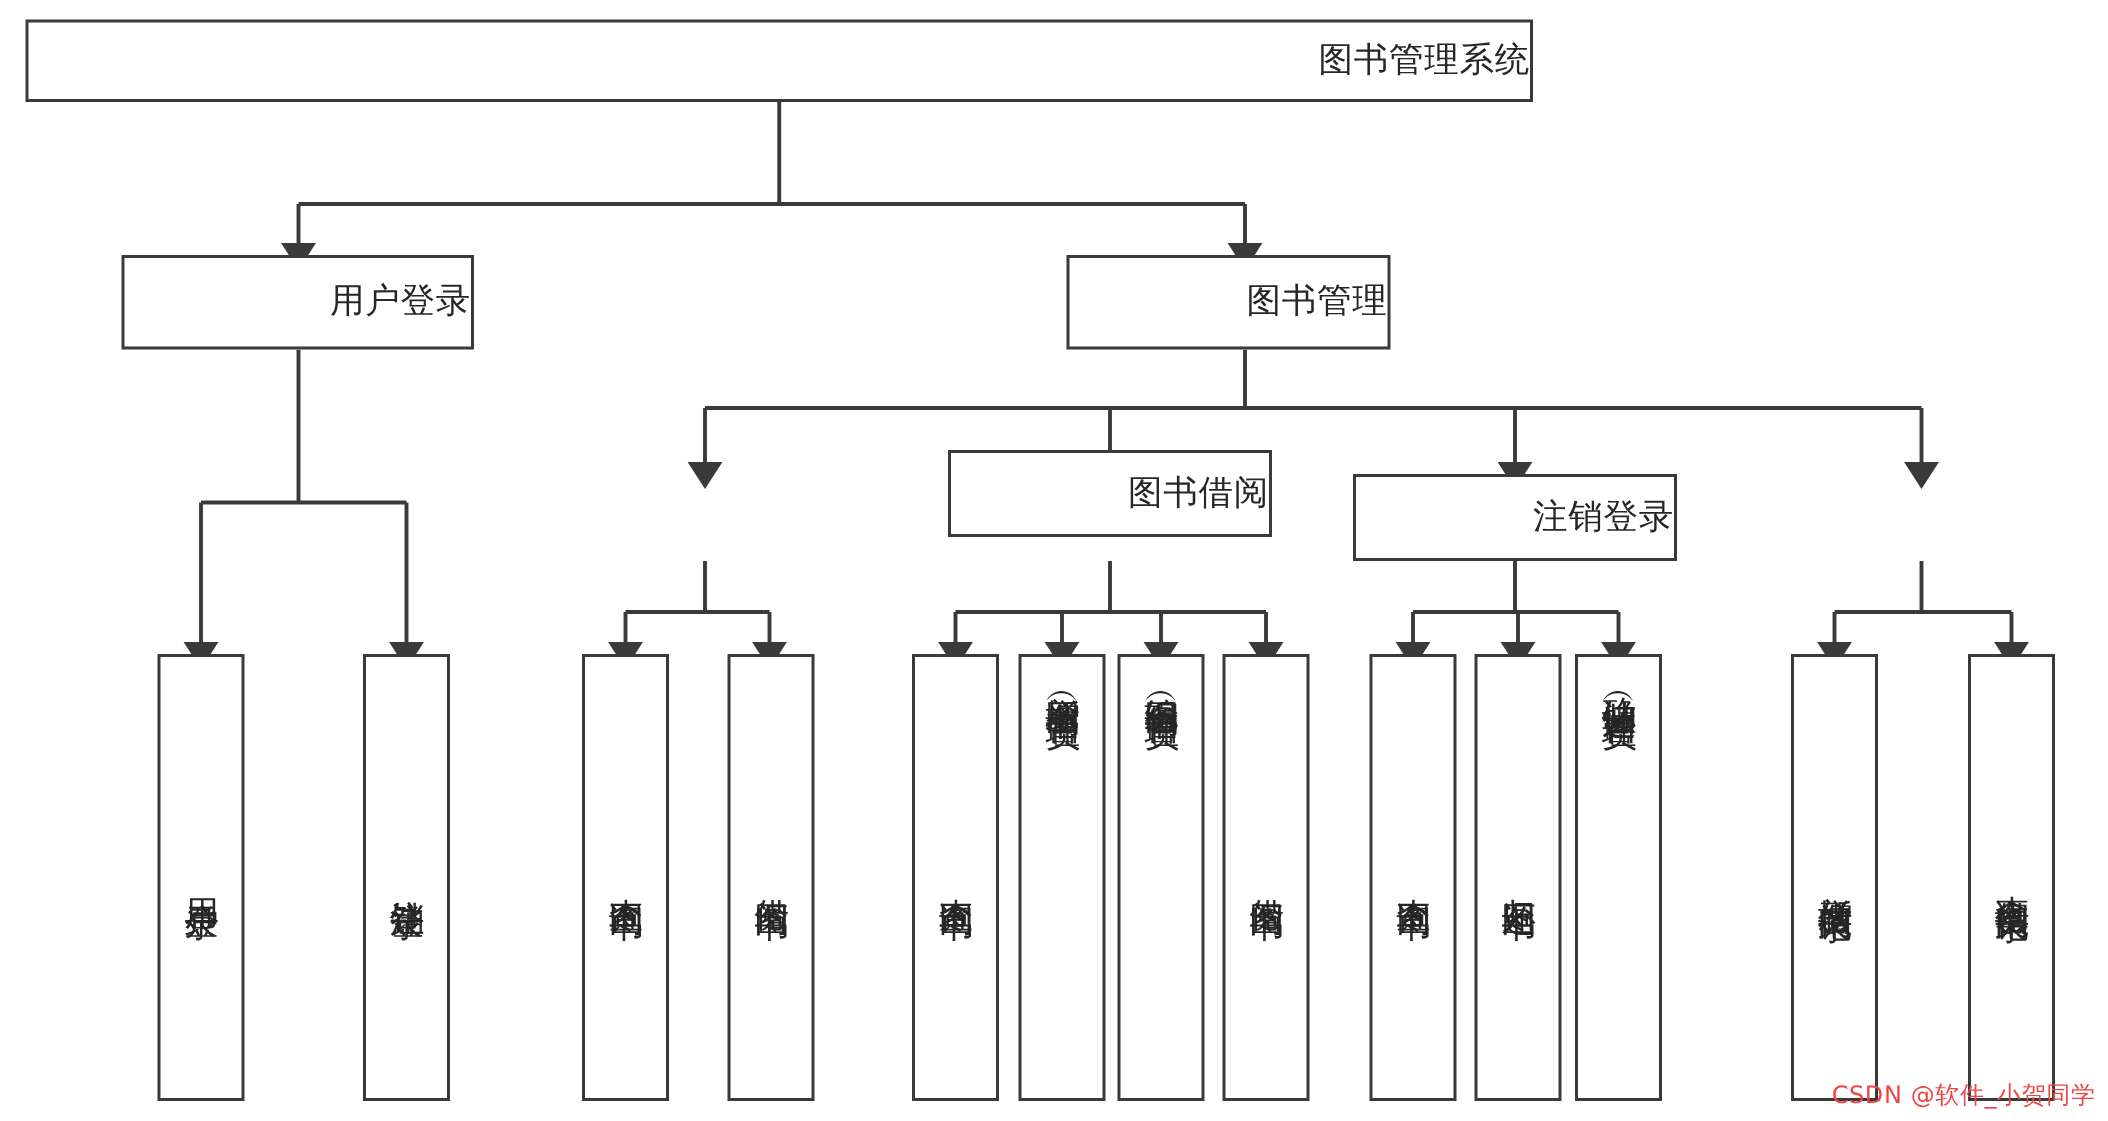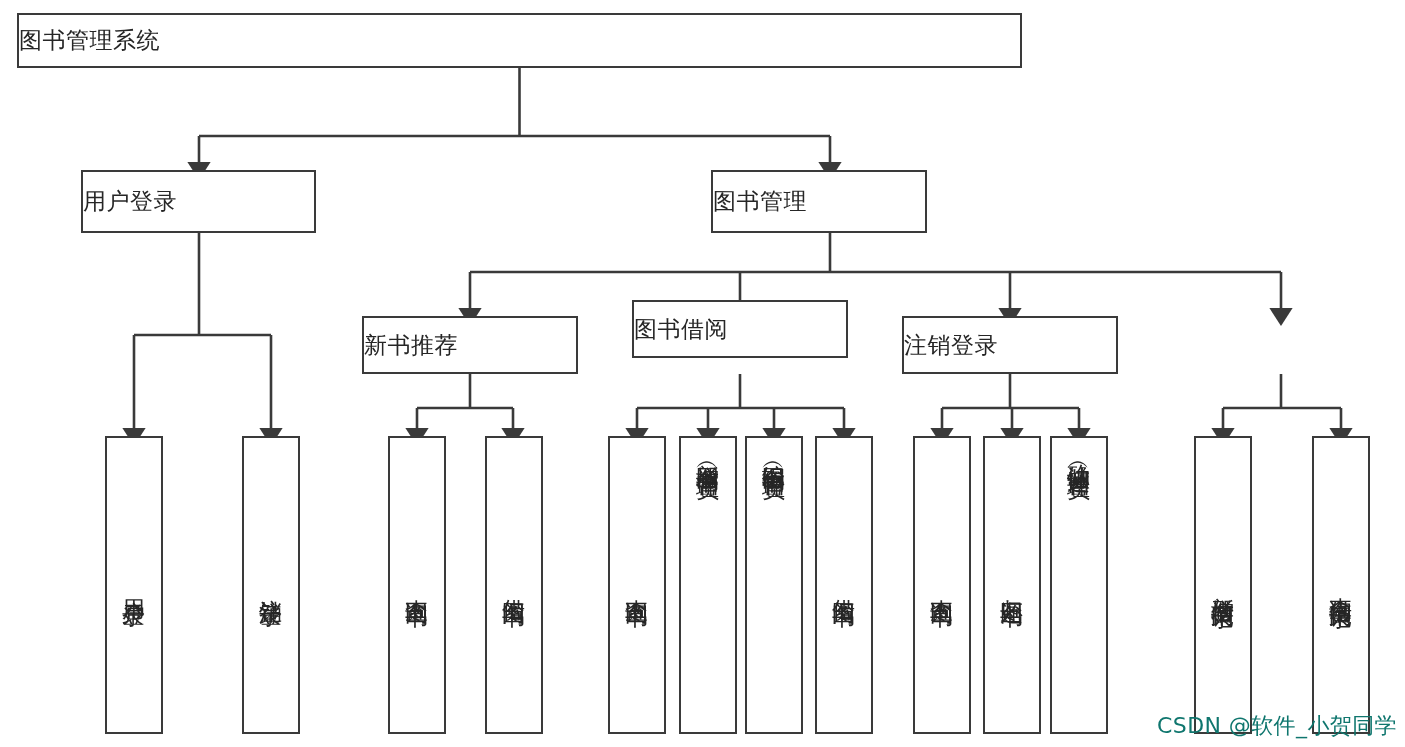--- a/index.html
+++ b/index.html
@@ -25,21 +25,21 @@
     height: 747px;
     display: block;
   }
   .node-box {
     position: absolute;
     box-sizing: border-box;
     border: 2px solid #3a3a3a;
     background: #ffffff;
     display: flex;
     align-items: center;
-    justify-content: flex-start;
+    justify-content: flex-end;
     overflow: hidden;
   }
   .node-label-h {
     font-size: 23px;
     color: #262626;
     letter-spacing: 0.5px;
     line-height: 1.15;
     white-space: nowrap;
   }
   .node-box.vertical {
@@ -57,22 +57,22 @@
     white-space: nowrap;
   }
   .node-box.vcenter {
     align-items: center;
     padding-top: 0;
   }
   #watermark {
     position: absolute;
     right: 8px;
     bottom: 6px;
-    font-size: 22px;
-    color: #0f766e;
+    font-size: 16px;
+    color: #ef4444;
     white-space: nowrap;
     pointer-events: none;
     letter-spacing: 0.4px;
   }
 </style>
 </head>
 <body>
 
 <div id="diagram-root">
 
@@ -130,23 +130,20 @@
     <span class="node-label-h">图书管理系统</span>
   </div>
 
   <div class="node-box" style="left:81px; top:170px; width:235px; height:63px;">
     <span class="node-label-h">用户登录</span>
   </div>
   <div class="node-box" style="left:711px; top:170px; width:216px; height:63px;">
     <span class="node-label-h">图书管理</span>
   </div>
 
-  <div class="node-box" style="left:362px; top:316px; width:216px; height:58px;">
-    <span class="node-label-h">新书推荐</span>
-  </div>
   <div class="node-box" style="left:632px; top:300px; width:216px; height:58px;">
     <span class="node-label-h">图书借阅</span>
   </div>
   <div class="node-box" style="left:902px; top:316px; width:216px; height:58px;">
     <span class="node-label-h">注销登录</span>
   </div>
 
   <div class="node-box vertical vcenter" style="left:105px; top:436px; width:58px; height:298px;">
     <span class="node-label-v">用户登录</span>
   </div>

